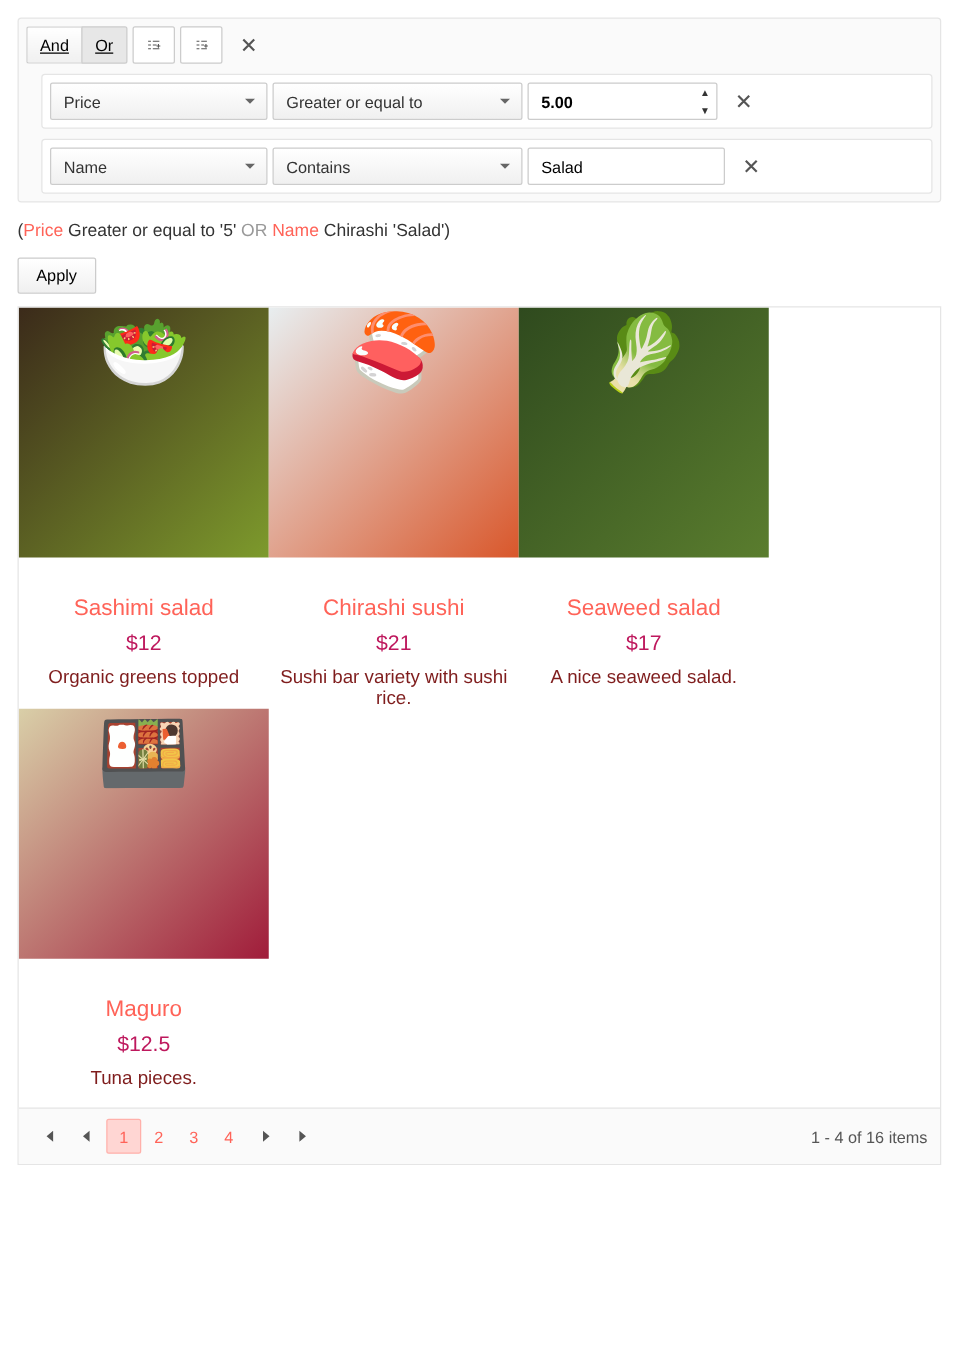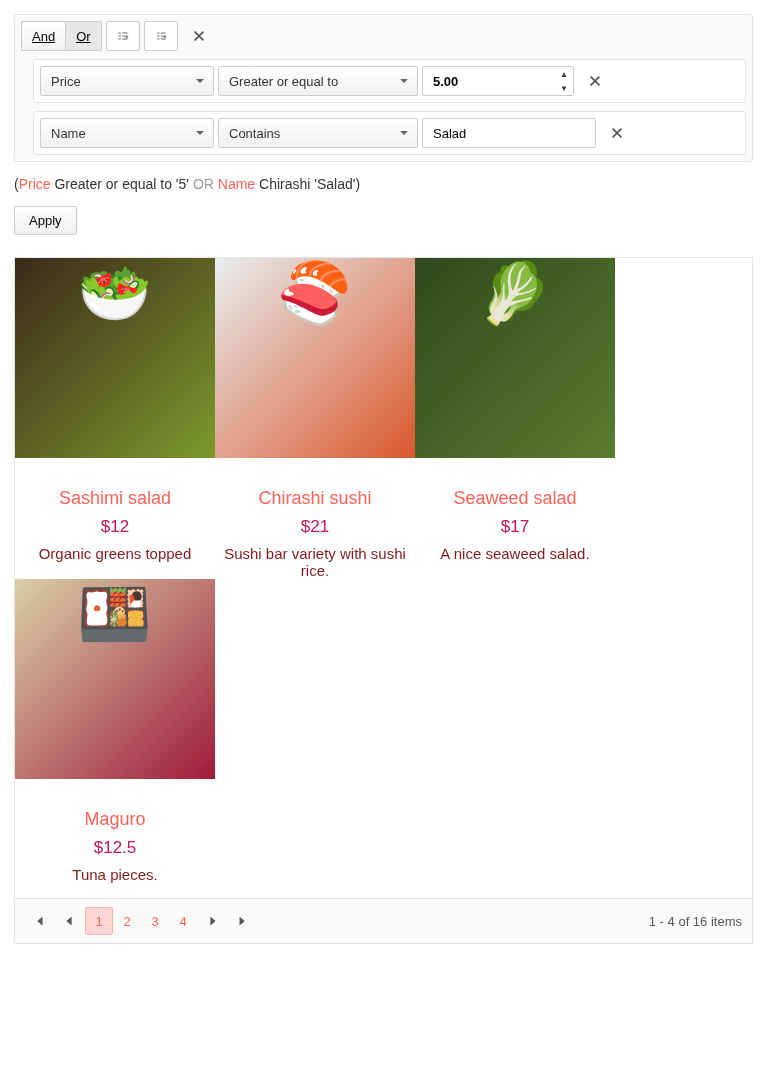--- a/index.html
+++ b/index.html
@@ -18,27 +18,27 @@
 .rules { margin-top: 8px; margin-left: 12px; display: flex; flex-direction: column; gap: 8px; }
 .rule { display: flex; gap: 4px; align-items: center; border: 1px solid #e5e5e5; padding: 6px; border-radius: 3px; background: #fff; }
 .dropdown { position: relative; width: 174px; }
 .dropdown.wide { width: 200px; }
 .dropdown .dd-inner { border: 1px solid #ccc; background: linear-gradient(#fff,#f0f0f0); height: 30px; display: flex; align-items: center; padding: 0 28px 0 10px; border-radius: 2px; cursor: pointer; font-size: 13px; }
 .dropdown::after { content: ""; position: absolute; right: 10px; top: 13px; border: 4px solid transparent; border-top-color: #666; }
 .num-input { width: 152px; height: 30px; border: 1px solid #ccc; border-radius: 2px; padding: 0 12px 0 10px; font-size: 13px; position: relative; font-weight: bold; }
 .num-wrap { position: relative; display: inline-block; }
 .spinners { position: absolute; right: 1px; top: 1px; bottom: 1px; width: 18px; display: flex; flex-direction: column; }
 .spinners span { flex: 1; display: flex; align-items: center; justify-content: center; font-size: 8px; cursor: pointer; }
-.text-input { width: 174px; height: 30px; border: 1px solid #ccc; border-radius: 2px; padding: 0 10px; font-size: 13px; }
+.text-input { width: 158px; height: 30px; border: 1px solid #ccc; border-radius: 2px; padding: 0 10px; font-size: 13px; }
 
 .expr { margin-bottom: 14px; font-size: 14px; }
 .expr .field { color: #ff6358; }
 .expr .op { color: #999; }
 
-.apply-btn { border: 1px solid #ccc; background: linear-gradient(#fff,#f0f0f0); padding: 6px 14px; font-size: 13px; cursor: pointer; border-radius: 2px; margin-bottom: 22px; }
+.apply-btn { border: 1px solid #ccc; background: linear-gradient(#fff,#f0f0f0); padding: 6px 14px; font-size: 13px; cursor: pointer; border-radius: 2px; margin-bottom: 10px; }
 
 .listview-wrap { border: 1px solid #e5e5e5; position: relative; }
 .listview { height: 640px; overflow-y: auto; display: flex; flex-wrap: wrap; align-content: flex-start; }
 .listview::-webkit-scrollbar { width: 14px; }
 .listview::-webkit-scrollbar-track { background: #f0f0f0; }
 .listview::-webkit-scrollbar-thumb { background: #c0c0c0; border-radius: 7px; }
 .card { width: 200px; text-align: center; }
 .card img, .card .imgph { width: 200px; height: 200px; object-fit: cover; display: block; }
 .imgph { display: flex; align-items: center; justify-content: center; font-size: 60px; }
 .card h3 { color: #ff6358; font-size: 18px; font-weight: normal; margin: 30px 0 8px; }

